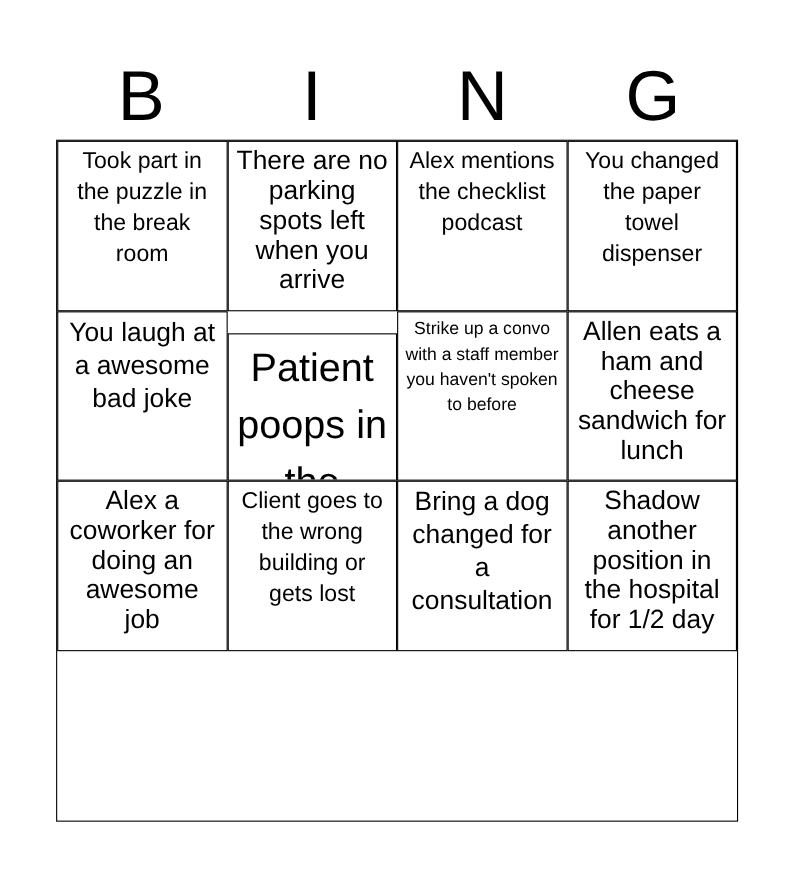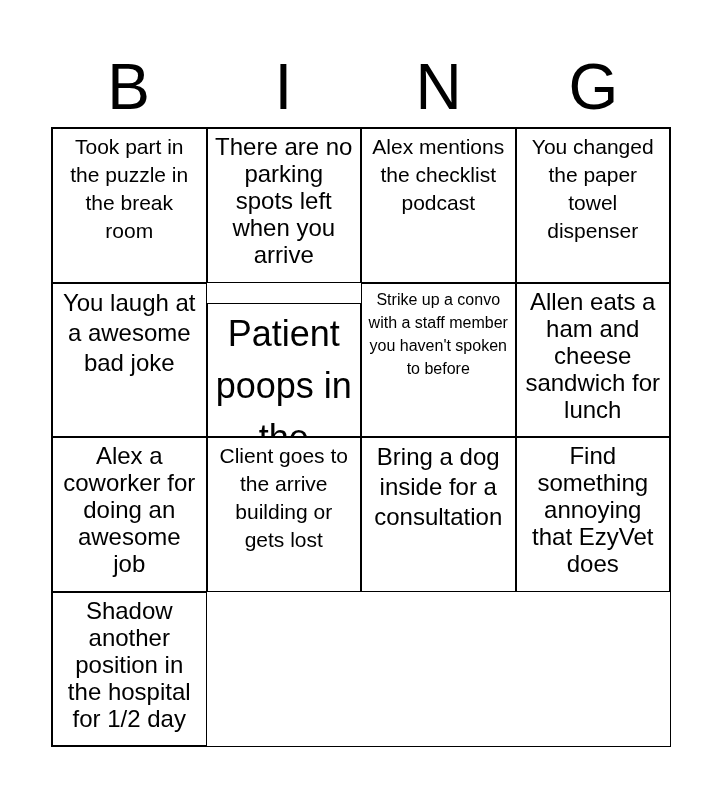--- a/index.html
+++ b/index.html
@@ -100,24 +100,21 @@
       <span>Strike up a convo with a staff member you haven't spoken to before</span>
     </div>
   <div class="cell fs-xs">
       <span>Allen eats a ham and cheese sandwich for lunch</span>
     </div>
   <div class="cell fs-xs">
       <span>Alex a coworker for doing an awesome job</span>
     </div>
 
   <div class="cell fs-sm">
-      <span>Client goes to the arrive building or gets lost</span>
+      <span>Client goes to the wrong building or gets lost</span>
     </div>
   <div class="cell fs-ml">
-      <span>Bring a dog inside for a consultation</span>
-    </div>
-  <div class="cell fs-xs">
-      <span>Find something annoying that EzyVet does</span>
+      <span>Bring a dog changed for a consultation</span>
     </div>
   <div class="cell fs-xs">
       <span>Shadow another position in the hospital for 1/2 day</span>
     </div>
 </div>
 
 </body></html>

